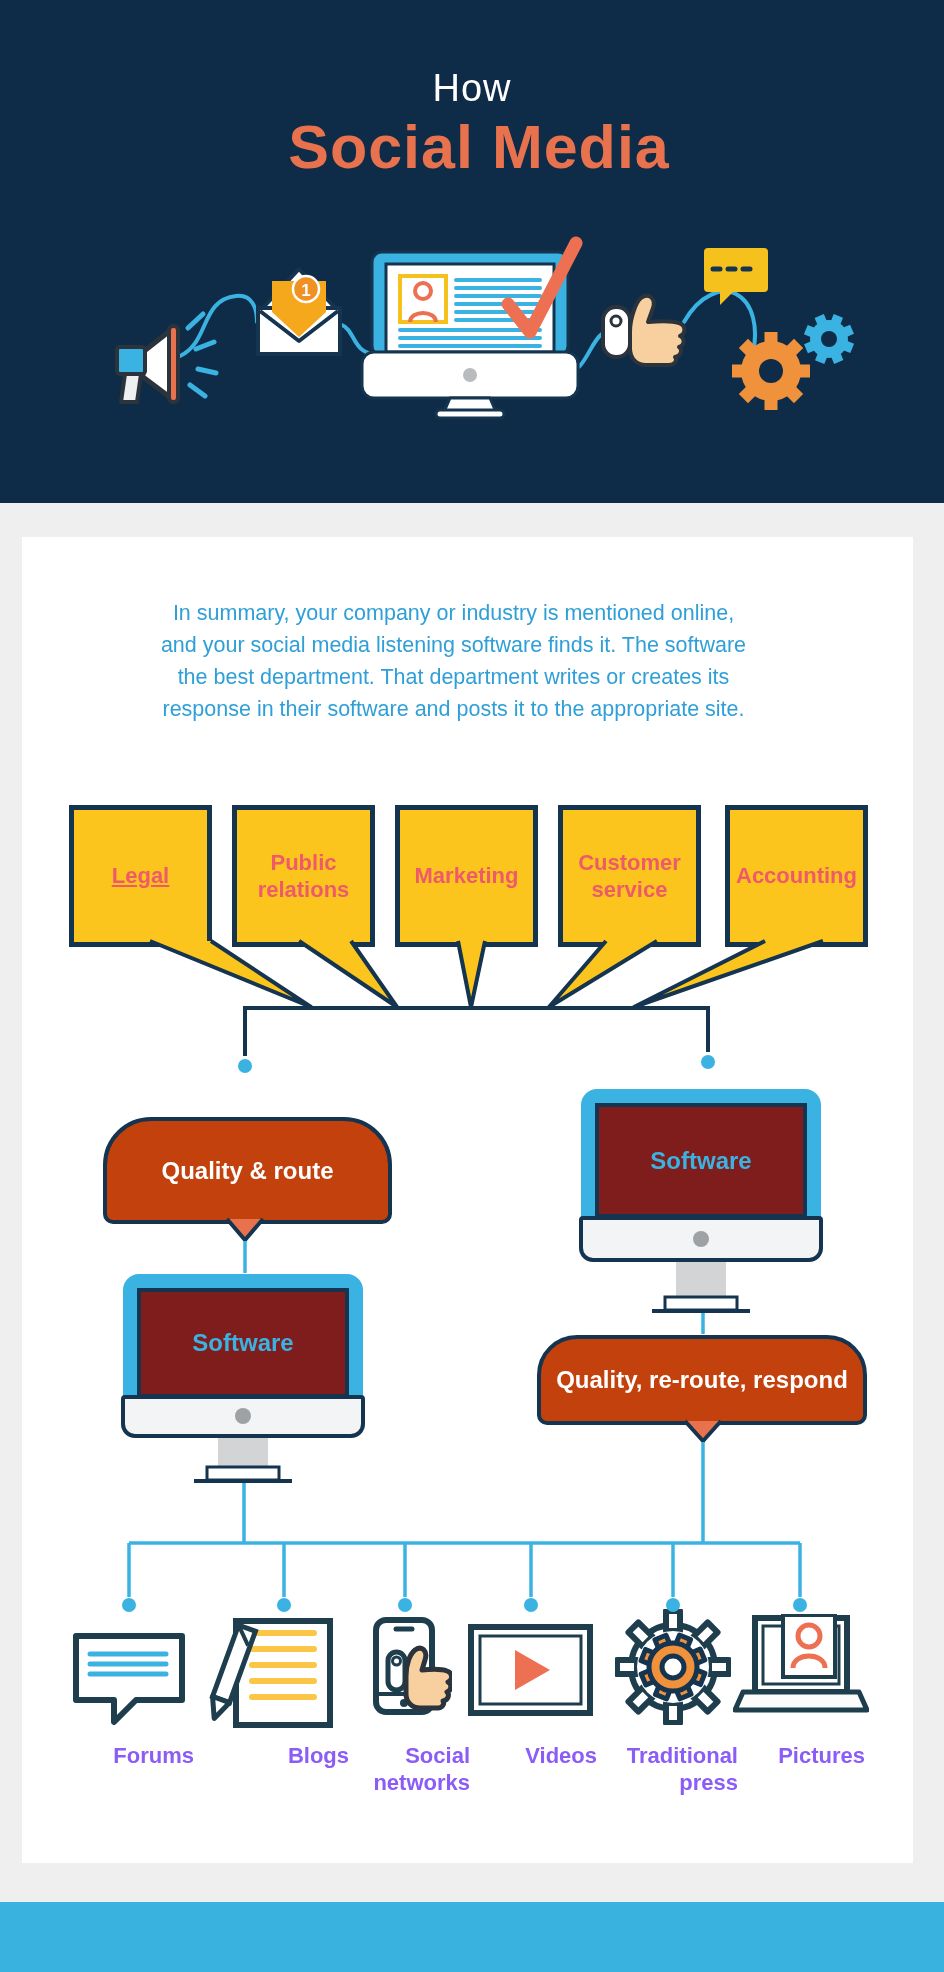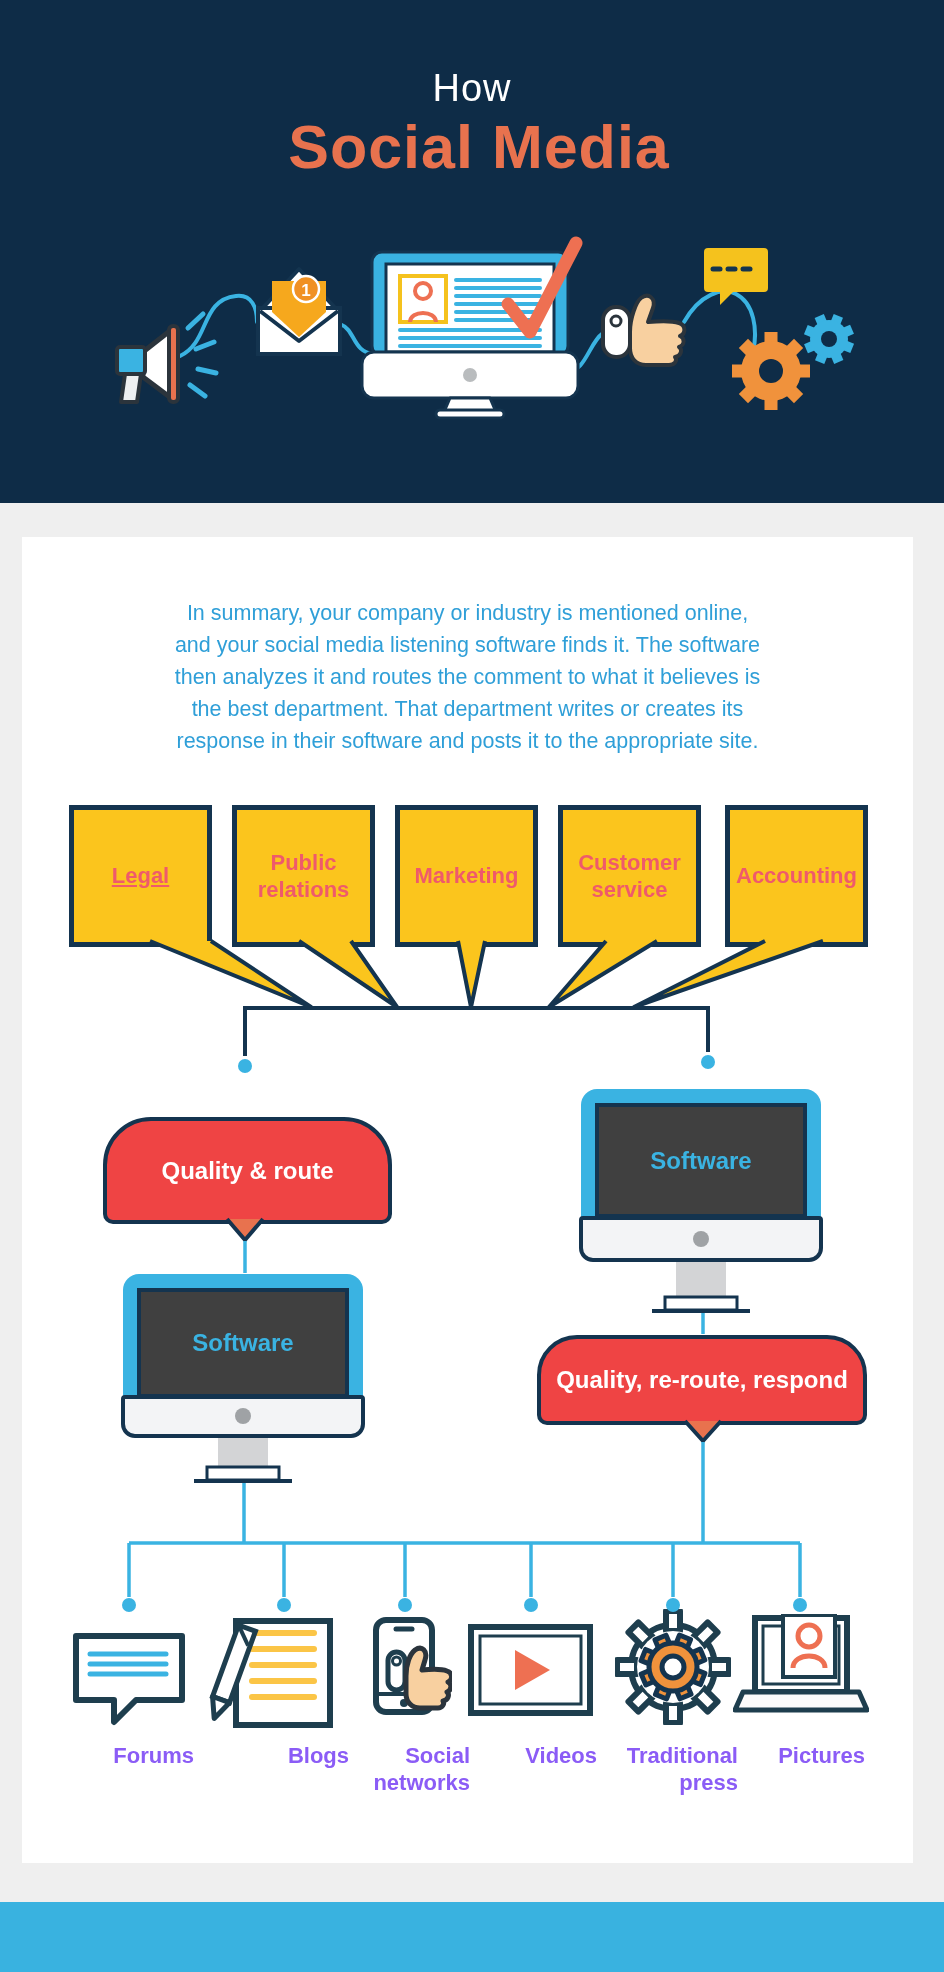--- a/index.html
+++ b/index.html
@@ -10,41 +10,41 @@
   .hero{left:0;top:0;width:944px;height:503px;background:#0e2c47;}
   .titleblock{left:0;top:52px;width:944px;text-align:center;color:#ffffff;}
   .t1{font-size:38px;font-weight:300;line-height:52px;letter-spacing:1px;margin-top:10px;}
   .t2{font-size:61px;font-weight:bold;line-height:66px;color:#e8724e;letter-spacing:1px;padding-left:14px;}
   .t3{font-size:55px;font-weight:300;line-height:62px;letter-spacing:1px;}
   
   .graybg{left:0;top:503px;width:944px;height:1469px;background:#efefef;}
   .card{left:22px;top:537px;width:891px;height:1326px;background:#ffffff;}
   .footer{left:0;top:1902px;width:944px;height:70px;background:#39b2e0;}
   
-  .summary{left:22px;top:597px;width:891px;text-align:center;color:#2f9fd8;
+  .summary{left:8px;top:597px;width:891px;text-align:center;color:#2f9fd8;
            font-size:21.5px;line-height:32px;}
   
   .dept{box-sizing:border-box;border:5px solid #14344f;background:#fbc51d;
         color:#ef5a6b;font-size:22px;font-weight:bold;line-height:1.25;
         display:flex;align-items:center;justify-content:center;text-align:center;
         width:143px;height:142px;top:805px;padding:0 6px;}
   .d1{left:69px;text-decoration:underline;} .d2{left:232px;} .d3{left:395px;} .d4{left:558px;} .d5{left:725px;}
   
-  .obubble{box-sizing:border-box;border:4px solid #14344f;background:#ef4444;
+  .obubble{box-sizing:border-box;border:4px solid #14344f;background:#c2410c;
            color:#ffffff;font-weight:bold;display:flex;align-items:center;
            justify-content:center;text-align:center;}
   .ob-left{left:103px;top:1117px;width:289px;height:107px;font-size:24px;
            border-radius:48px 48px 10px 10px;}
   .ob-right{left:537px;top:1335px;width:330px;height:90px;font-size:24px;
             border-radius:40px 40px 10px 10px;text-align:center;}
   
   .monitor{width:244px;}
   .m-frame{position:absolute;left:2px;top:0;width:240px;background:#3ab3e2;
            border-radius:16px 16px 0 0;}
-  .m-screen{position:absolute;background:#404040;border:4px solid #14344f;box-sizing:border-box;
+  .m-screen{position:absolute;background:#7f1d1d;border:4px solid #14344f;box-sizing:border-box;
             display:flex;align-items:center;justify-content:center;}
   .m-base{position:absolute;left:0;width:244px;background:#f3f4f6;border:4px solid #14344f;
           box-sizing:border-box;border-radius:4px 4px 14px 14px;}
   .m-dot{position:absolute;width:16px;height:16px;border-radius:50%;background:#9fa2a5;}
   .m-label{color:#3ab3e2;font-size:24px;font-weight:bold;}
   
   .chlabel{top:1742px;width:130px;text-align:right;color:#8b5cf6;
            font-size:22px;font-weight:bold;line-height:27px;}
   svg{display:block;}
   .overlay{pointer-events:none;}
@@ -166,21 +166,20 @@
       </g>
     </svg>
   </div>
 
   <div class="abs graybg"></div>
   <div class="abs card"></div>
 
   <div class="abs summary">
     <div>In summary, your company or industry is mentioned online,</div>
     <div>and your social media listening software finds it. The software</div>
-    <div>then analyzes it and routes the comment to what it believes is</div>
     <div>the best department. That department writes or creates its</div>
     <div>response in their software and posts it to the appropriate site.</div>
   </div>
 
   <div class="abs dept d1">
       <span>Legal</span>
     </div>
   <div class="abs dept d2">
       <span>Public relations</span>
     </div>

